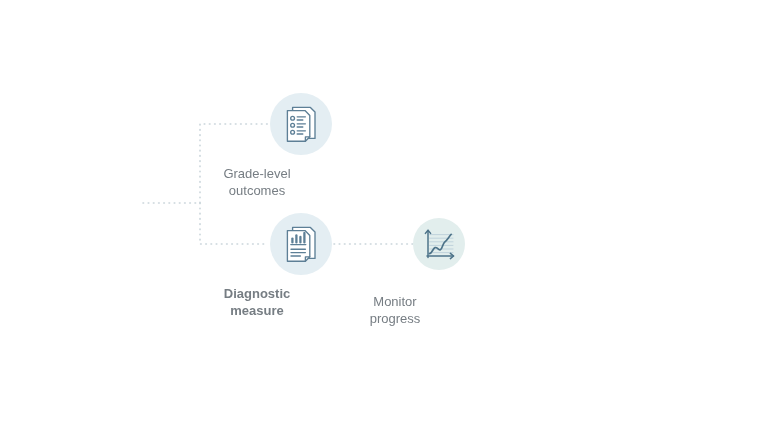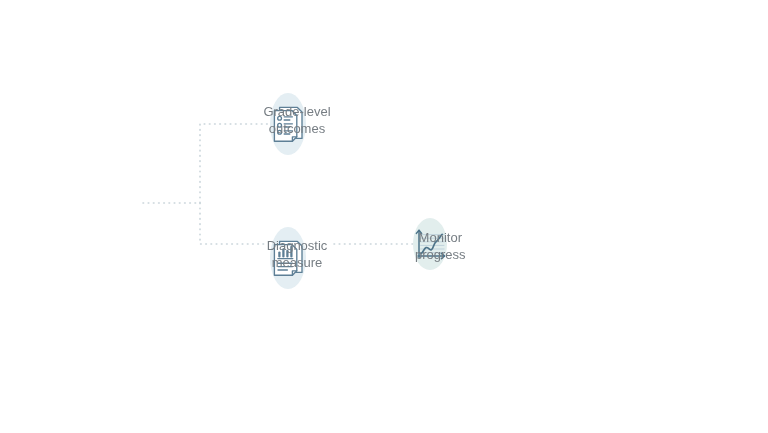--- a/index.html
+++ b/index.html
@@ -24,22 +24,22 @@
     position: absolute;
     left: 0;
     top: 0;
     width: 768px;
     height: 433px;
     pointer-events: none;
   }
   .node {
     position: absolute;
     display: flex;
-    flex-direction: row;
-    align-items: flex-start;
+    flex-direction: column;
+    align-items: flex-end;
   }
   .node-disc {
     border-radius: 50%;
     display: flex;
     align-items: center;
     justify-content: center;
     box-sizing: border-box;
   }
   .node-label {
     margin-top: 9px;
@@ -80,22 +80,23 @@
   }
   #node-grade-level-outcomes .node-label {
     font-size: 13px;
     color: #767d83;
     width: 150px;
     margin-left: -44px;
     margin-top: 10px;
   }
   #node-diagnostic-measure {
     left: 270px;
-    top: 227px;
-    width: 62px;
+    top: 213px;
+    width: 62px;
+    font-weight: bold;
   }
   #node-diagnostic-measure .node-disc {
     width: 62px;
     height: 62px;
     background: #e4eef3;
   }
   #node-diagnostic-measure .node-label {
     font-size: 13px;
     color: #767d83;
     width: 150px;

